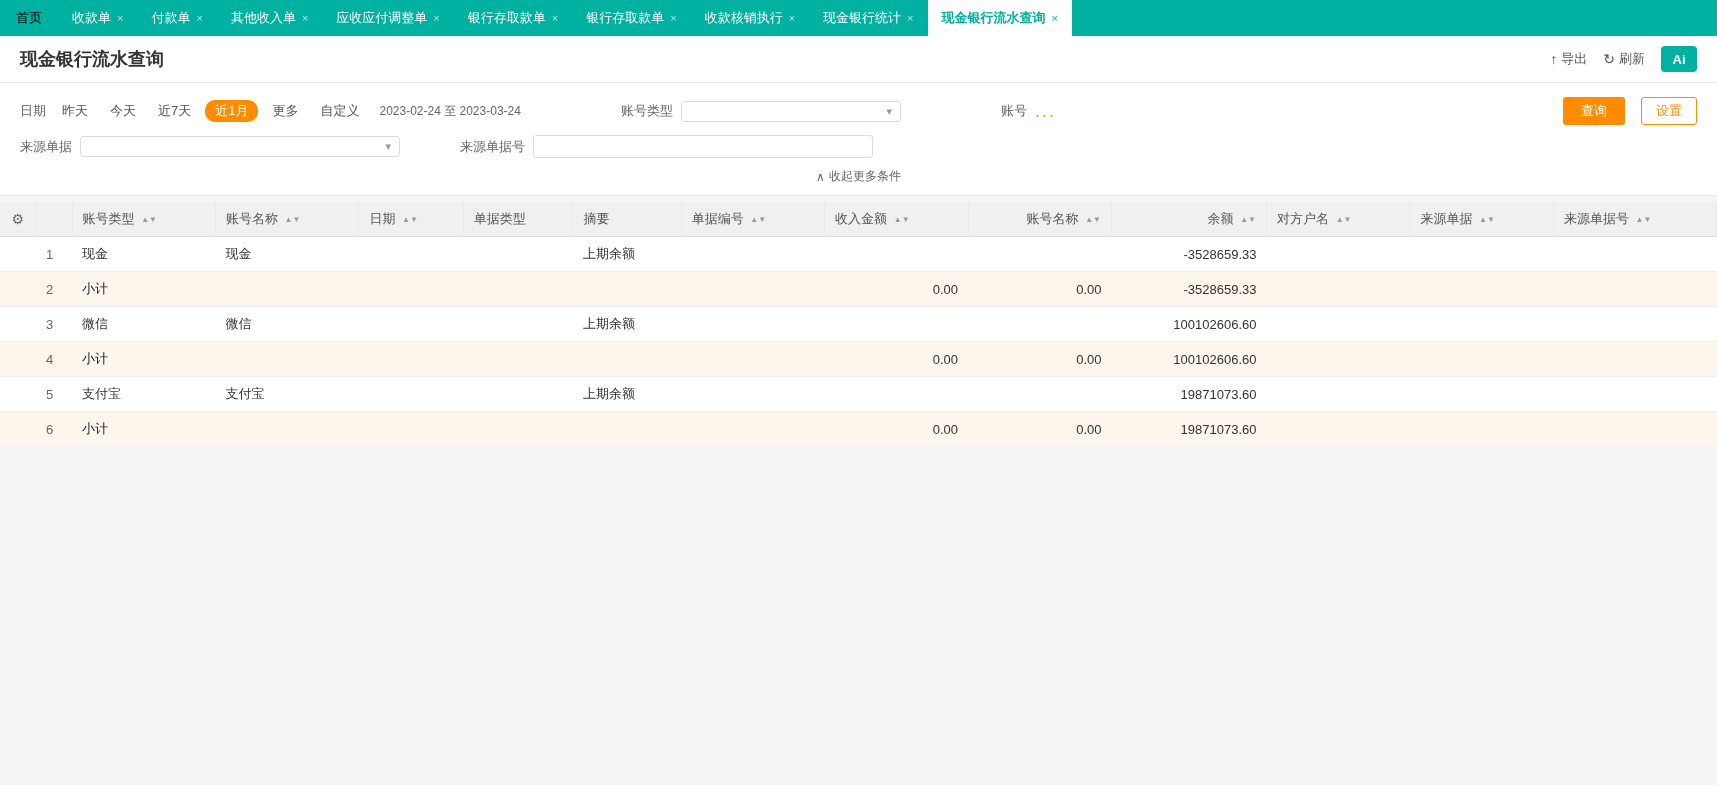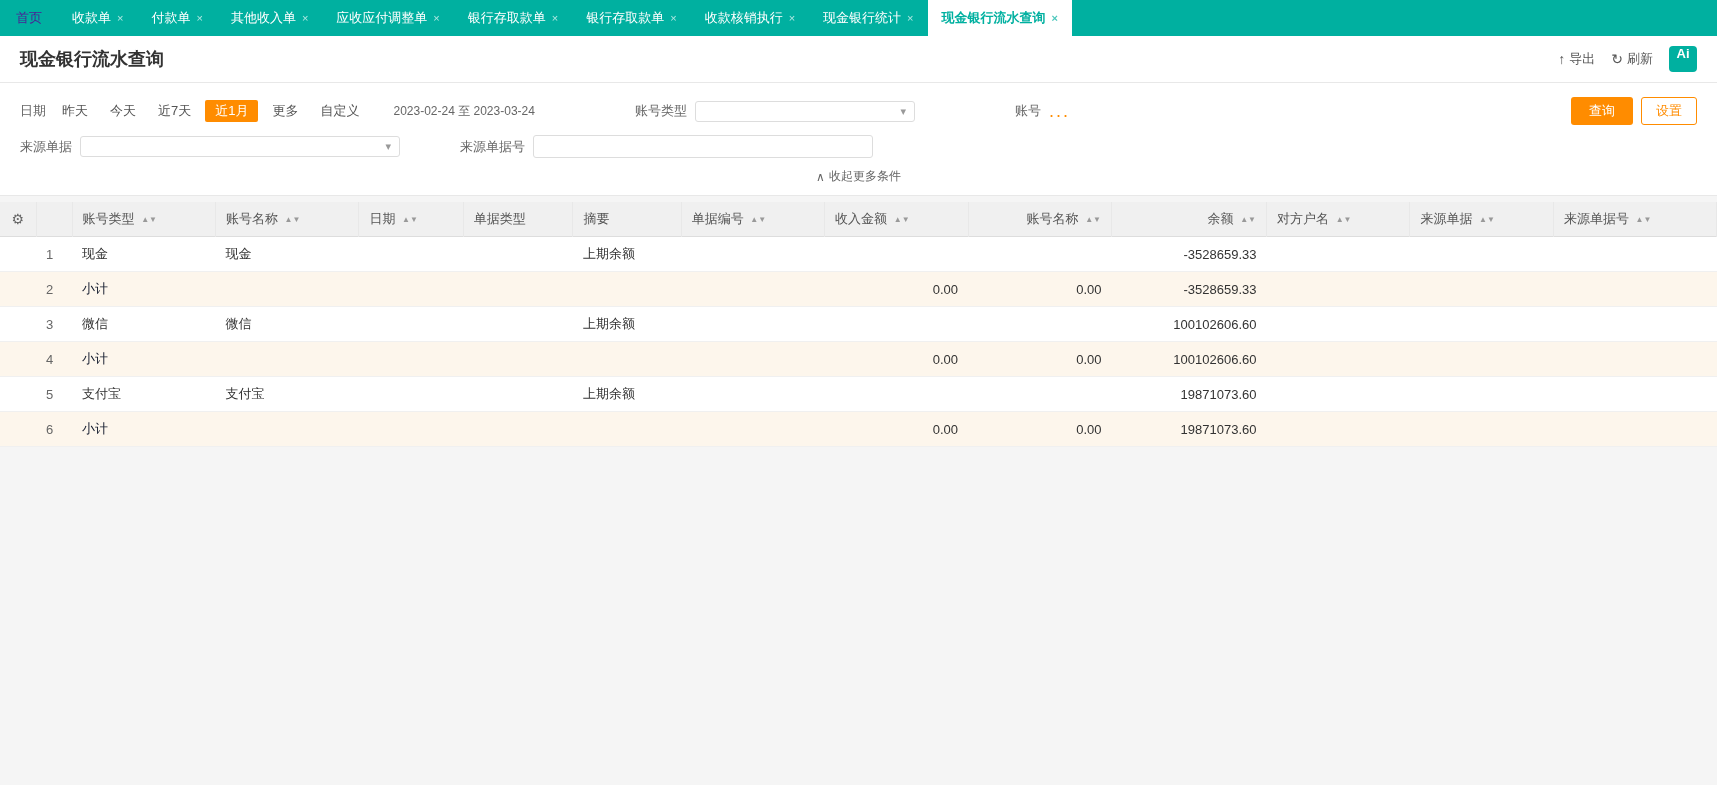--- a/index.html
+++ b/index.html
@@ -32,21 +32,21 @@
     .nav-item .close-x {
       margin-left: 6px;
       font-size: 11px;
       opacity: 0.7;
     }
     .nav-home {
       padding: 0 16px;
       height: 100%;
       display: flex;
       align-items: center;
-      color: #4c1d95;
+      color: #000000;
       font-size: 13px;
       cursor: pointer;
     }
 
     
     .page-header {
       background: #fff;
       padding: 10px 20px;
       display: flex;
       align-items: center;
@@ -103,27 +103,27 @@
     .date-option {
       padding: 2px 8px;
       cursor: pointer;
       color: #555;
       border-radius: 3px;
       font-size: 13px;
     }
     .date-option.active {
       background: #ff8c00;
       color: #fff;
-      border-radius: 2px;
+      border-radius: 10px;
       padding: 2px 10px;
     }
     .date-range {
       color: #666;
       font-size: 12px;
-      margin-left: 20px;
+      margin-left: 6px;
     }
     .filter-select {
       display: flex;
       align-items: center;
       border: 1px solid #ddd;
       border-radius: 3px;
       padding: 3px 8px;
       min-width: 180px;
       cursor: pointer;
       background: #fff;
@@ -283,21 +283,21 @@
   <div class="page-title">现金银行流水查询</div>
   <div class="header-actions">
     <div class="action-btn">
       <span style="font-size:14px;">↑</span>
       <span>导出</span>
     </div>
     <div class="action-btn">
       <span style="font-size:14px;">↻</span>
       <span>刷新</span>
     </div>
-    <div style="width:28px;height:26px;background:#00b0a0;border-radius:4px;display:flex;align-items:flex-start;justify-content:center;cursor:pointer;">
+    <div style="width:36px;height:26px;background:#00b0a0;border-radius:4px;display:flex;align-items:center;justify-content:center;cursor:pointer;">
       <span style="color:#fff;font-weight:bold;font-size:13px;">Ai</span>
     </div>
   </div>
 </div>
 
 <div class="filter-area">
   <div class="filter-row">
 
     <div class="filter-group">
       <span class="filter-label">日期</span>
@@ -318,21 +318,21 @@
         <span class="filter-select-text"></span>
         <span class="filter-select-arrow">▾</span>
       </div>
     </div>
 
     <div class="filter-group" style="margin-left: 80px;">
       <span class="filter-label">账号</span>
       <span class="account-dots">...</span>
     </div>
 
-    <div style="margin-left: auto; display:flex; gap:8px;">
+    <div style="margin-left: auto; display:flex; gap:16px;">
       <button class="btn-query">查询</button>
       <button class="btn-settings">设置</button>
     </div>
   </div>
 
   <div class="filter-row">
 
     <div class="filter-group">
       <span class="filter-label">来源单据</span>
       <div class="filter-select" style="min-width:320px;">

